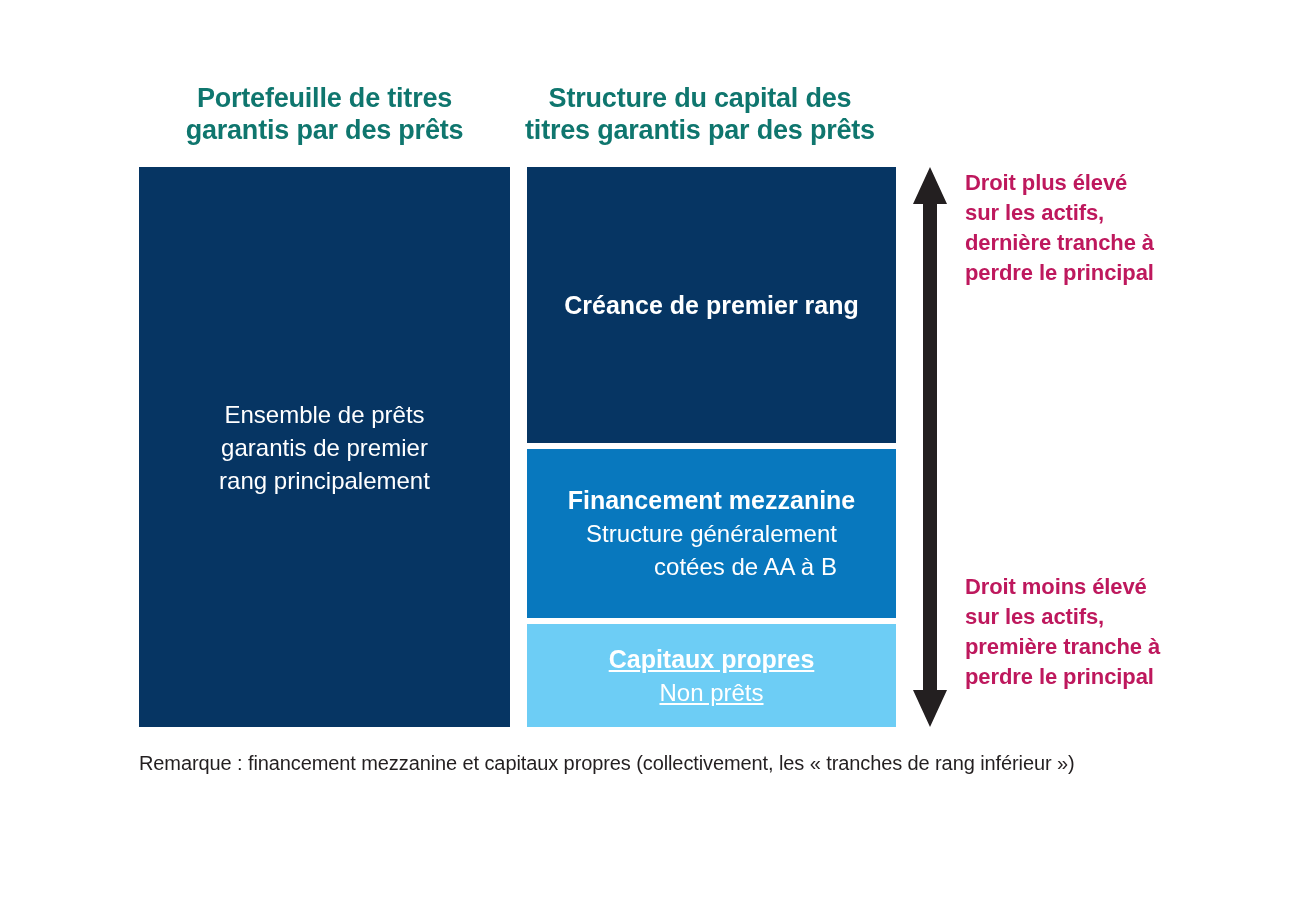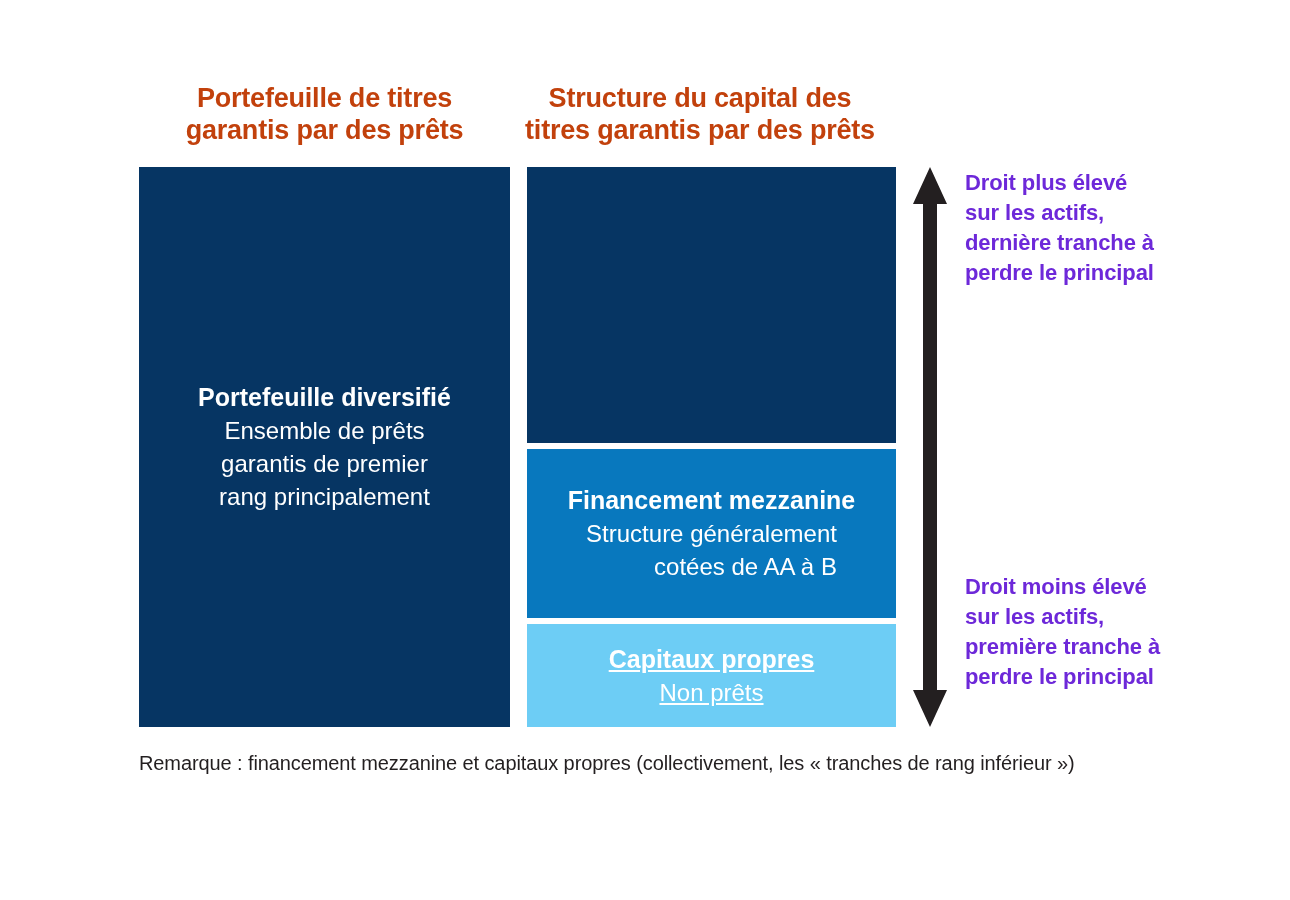--- a/index.html
+++ b/index.html
@@ -21,21 +21,21 @@
     height: 900px;
   }
 
   
   .col-heading {
     position: absolute;
     font-weight: bold;
     font-size: 27px;
     line-height: 32px;
     text-align: center;
-    color: #c2410c;
+    color: #0f766e;
     letter-spacing: -0.2px;
     white-space: pre-line;
   }
   #heading-portfolio {
     left: 139px;
     top: 82px;
     width: 371px;
   }
   #heading-capital-structure {
     left: 500px;
@@ -107,21 +107,21 @@
     width: 40px;
     height: 564px;
   }
 
   
   .annotation {
     position: absolute;
     font-weight: bold;
     font-size: 22px;
     line-height: 30px;
-    color: #6d28d9;
+    color: #be185d;
     white-space: pre-line;
     letter-spacing: -0.1px;
   }
   #annotation-top {
     left: 965px;
     top: 168px;
     width: 260px;
   }
   #annotation-bottom {
     left: 965px;
@@ -147,27 +147,27 @@
 
 <div id="figure">
 
   <div class="col-heading" id="heading-portfolio">Portefeuille de titres
 garantis par des prêts</div>
 
   <div class="col-heading" id="heading-capital-structure">Structure du capital des
 titres garantis par des prêts</div>
 
   <div class="box" id="box-portfolio">
-    <div class="box-title">Portefeuille diversifié</div>
     <div class="box-sub">Ensemble de prêts
 garantis de premier
 rang principalement</div>
   </div>
 
   <div class="box" id="box-senior">
+    <div class="box-title">Créance de premier rang</div>
   </div>
 
   <div class="box" id="box-mezzanine">
     <div class="box-title">Financement mezzanine</div>
     <div class="box-sub">Structure généralement
 cotées de AA à B</div>
   </div>
 
   <div class="box" id="box-equity">
     <div class="box-title">Capitaux propres</div>

